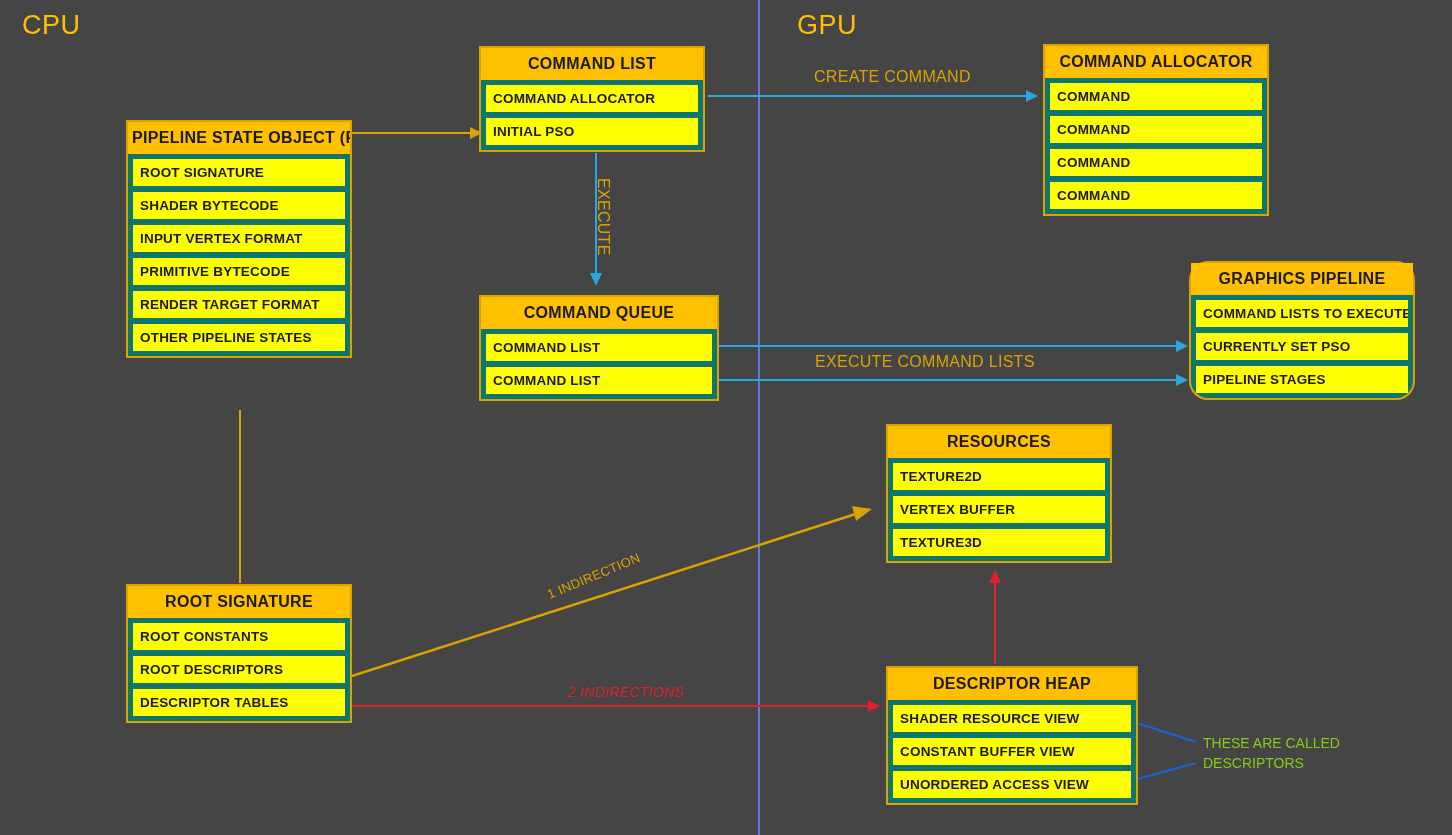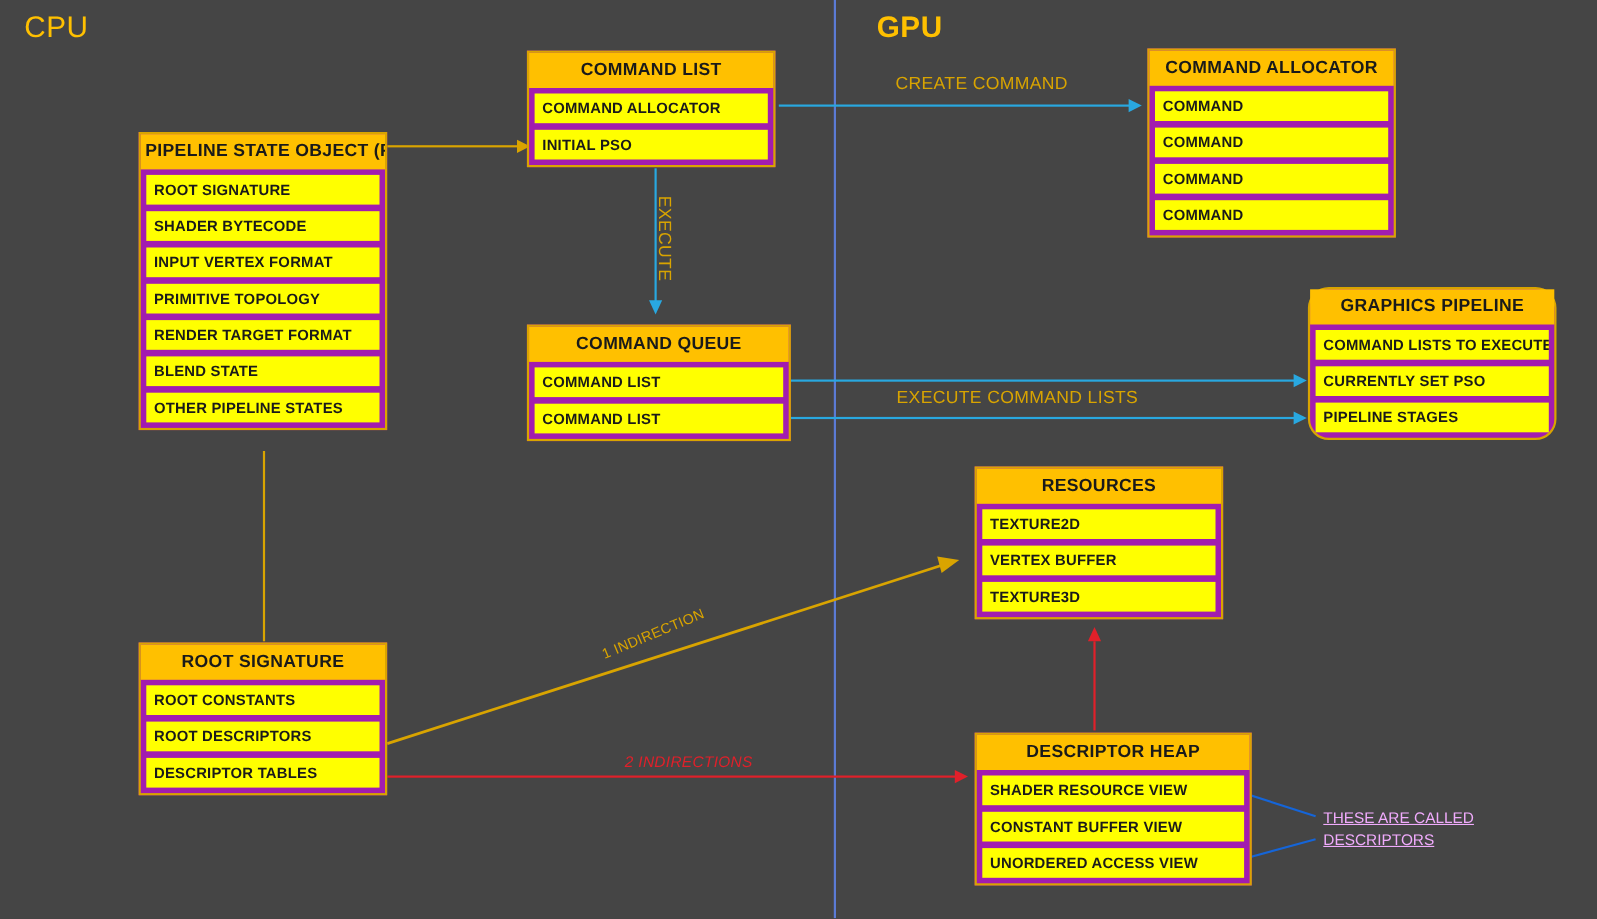--- a/index.html
+++ b/index.html
@@ -29,21 +29,21 @@
   
   .divider {
     position: absolute;
     width: 2px;
     background: #5b7bd5;
   }
 
   
   .box {
     position: absolute;
-    background: #a21caf;
+    background: #0f766e;
     border: 2px solid #d9a400;
     box-sizing: border-box;
     padding: 0 0 5px 0;
   }
   .box-header {
     background: #ffc000;
     color: #1a1a1a;
     font-size: 16px;
     font-weight: 700;
     text-align: center;
@@ -104,43 +104,42 @@
   }
   .edge-label.gold   { color: #d9a400; }
   .edge-label.red    { color: #e0202a; font-size: 14px; font-style: italic; }
   .edge-label.small  { font-size: 13px; }
 
   .rot-cw  { transform: rotate(90deg);  transform-origin: left top; }
   .rot-diag{ transform: rotate(-22.5deg); transform-origin: left top; }
 
   .note-blue {
     position: absolute;
-    color: #f0abfc;
+    color: #84cc16;
     font-size: 14px;
     line-height: 20px;
     width: 150px;
-    text-decoration: underline;
   }
 
   svg.overlay {
     position: absolute;
     left: 0; top: 0;
     width: 1452px; height: 835px;
     pointer-events: none;
   }
 </style>
 </head>
 <body>
 
 <div id="canvas">
 
   <div class="divider" style="left:758px; top:0; height:835px;"></div>
 
   <div class="section-label" style="left:22px; top:10px;">CPU</div>
-  <div class="section-label" style="left:797px; top:10px;font-weight:bold;">GPU</div>
+  <div class="section-label" style="left:797px; top:10px;">GPU</div>
 
   <div class="line-h" style="left:352px; top:132px; width:120px; background:#d9a400;"></div>
   <div class="arrow-head ah-right" style="left:470px; top:127px; border-left:12px solid #d9a400;"></div>
 
   <div class="line-h" style="left:708px; top:95px; width:320px; background:#29a8e0;"></div>
   <div class="arrow-head ah-right" style="left:1026px; top:90px; border-left:12px solid #29a8e0;"></div>
   <div class="edge-label gold" style="left:814px; top:68px;text-align:right;">CREATE COMMAND</div>
 
   <div class="line-v" style="left:595px; top:153px; height:122px; background:#29a8e0;"></div>
   <div class="arrow-head ah-down" style="left:590px; top:273px; border-top:13px solid #29a8e0;"></div>
@@ -170,23 +169,22 @@
   <div class="arrow-head ah-up" style="left:989px; top:570px; border-bottom:13px solid #e0202a;"></div>
 
   <div class="note-blue" style="left:1203px; top:733px;">THESE ARE CALLED DESCRIPTORS</div>
 
   <div class="box" style="left:126px; top:120px; width:226px;">
     <div class="box-header">PIPELINE STATE OBJECT (PSO)</div>
     <div class="box-rows">
       <div class="box-row">ROOT SIGNATURE</div>
       <div class="box-row">SHADER BYTECODE</div>
       <div class="box-row">INPUT VERTEX FORMAT</div>
-      <div class="box-row">PRIMITIVE TOPOLOGY</div>
+      <div class="box-row">PRIMITIVE BYTECODE</div>
       <div class="box-row">RENDER TARGET FORMAT</div>
-      <div class="box-row">BLEND STATE</div>
       <div class="box-row">OTHER PIPELINE STATES</div>
     </div>
   </div>
 
   <div class="box" style="left:479px; top:46px; width:226px;">
     <div class="box-header">COMMAND LIST</div>
     <div class="box-rows">
       <div class="box-row">COMMAND ALLOCATOR</div>
       <div class="box-row">INITIAL PSO</div>
     </div>

